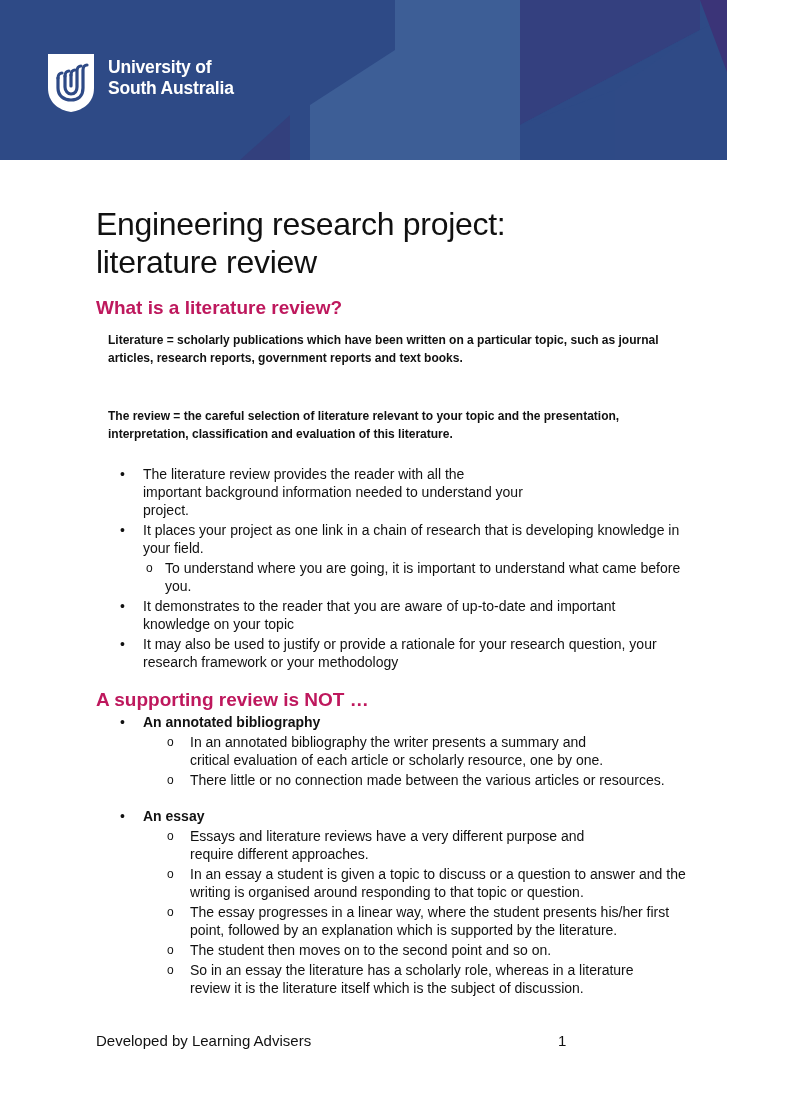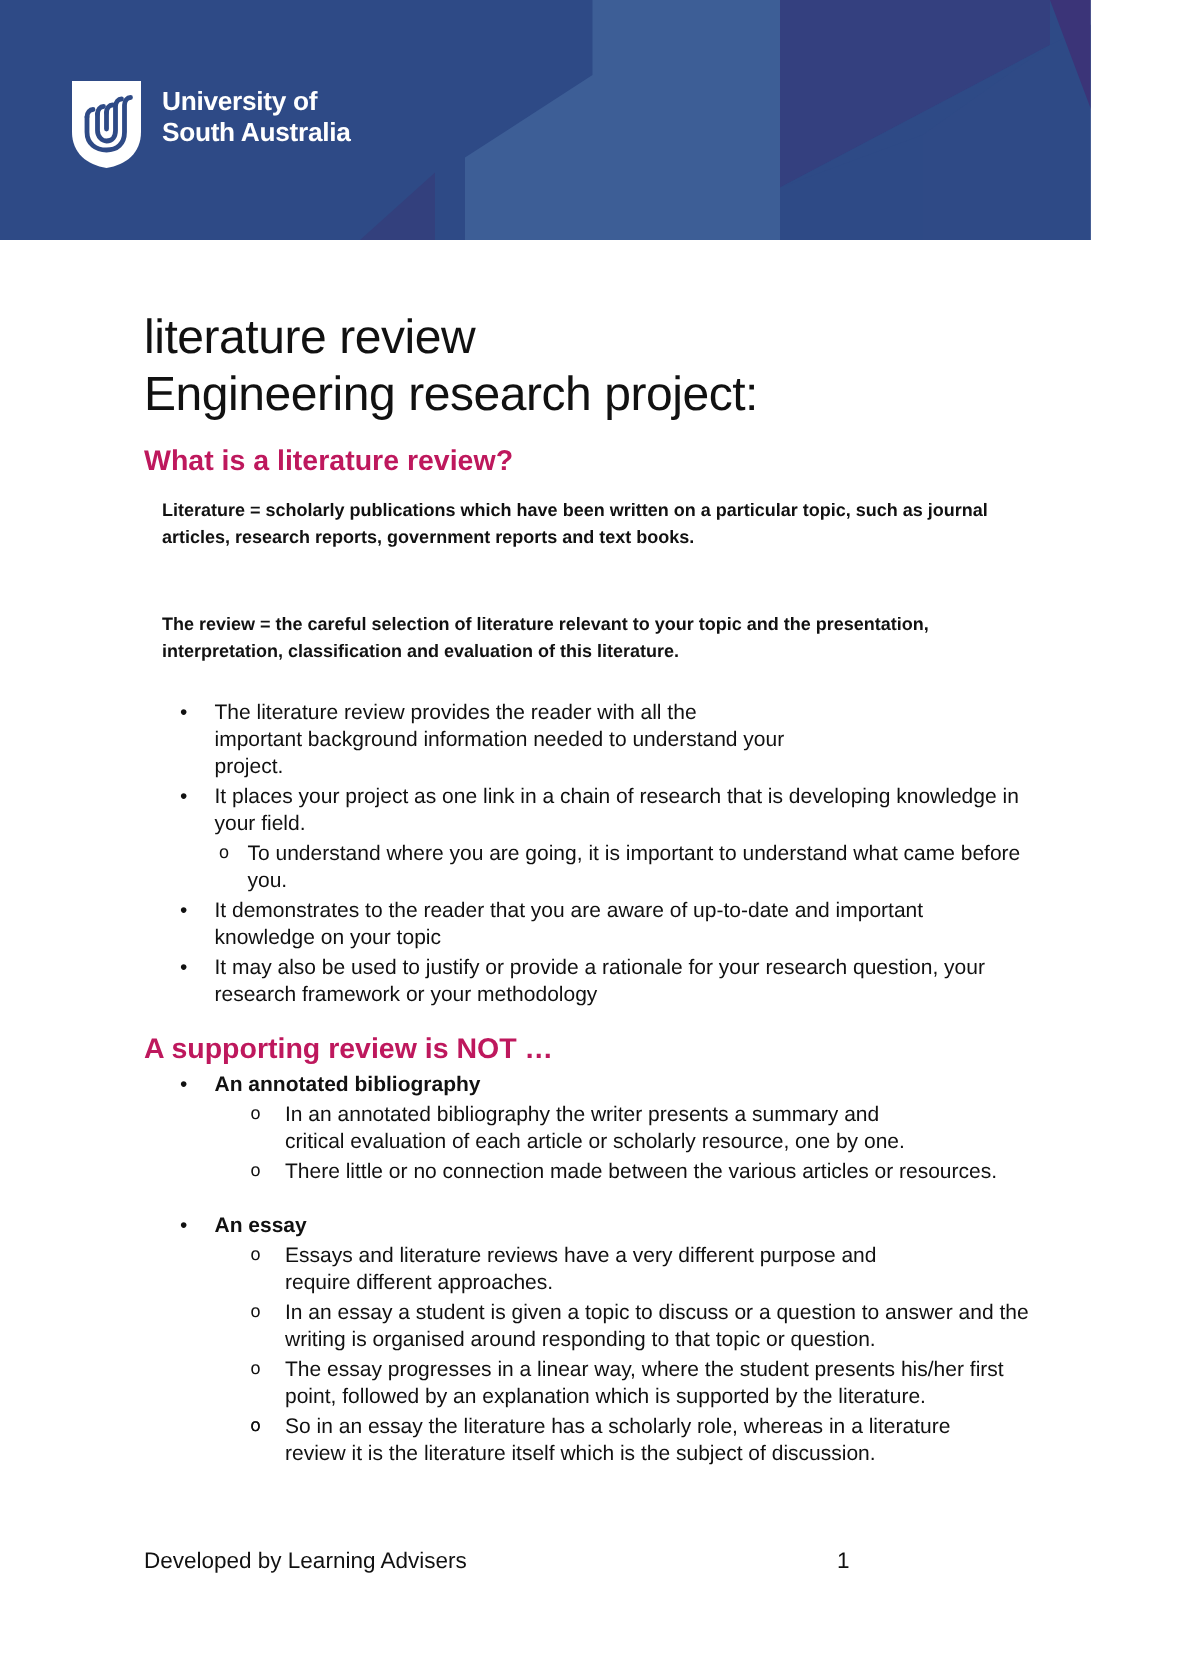--- a/index.html
+++ b/index.html
@@ -47,22 +47,22 @@
     <path d="M23,21 C23,18 25,16 27,16" fill="none" stroke="#2e4a86" stroke-width="3.2" stroke-linecap="round"></path>
   </svg>
   <div class="brand">
     <div>University of</div>
     <div>South Australia</div>
   </div>
 </div>
 
 <div class="content">
   <h1>
+    <div>Engineering research project:</div>
     <div>literature review</div>
-    <div>Engineering research project:</div>
   </h1>
 
   <section>
     <h2>What is a literature review?</h2>
     <p><b>Literature</b><span> = scholarly publications which have been written on a particular topic, such as journal articles, research reports, government reports and text books.</span></p>
     <div class="gap"></div>
     <p><b>The review</b><span> = the careful selection of literature relevant to your topic and the presentation, interpretation, classification and evaluation of this literature.</span></p>
   </section>
 
   <section class="sec" style="margin-top:22px;">
@@ -120,20 +120,21 @@
           <li>
             <span class="ring">o</span>
             <span>In an essay a student is given a topic to discuss or a question to answer and the writing is organised around responding to that topic or question.</span>
           </li>
           <li>
             <span class="ring">o</span>
             <span>The essay progresses in a linear way, where the student presents his/her first point, followed by an explanation which is supported by the literature.</span>
           </li>
           <li>
             <span class="ring">o</span>
+            <span>The student then moves on to the second point and so on.</span>
           </li>
           <li style="width:470px;">
             <span class="ring">o</span>
             <span>So in an essay the literature has a scholarly role, whereas in a literature review it is the literature itself which is the subject of discussion.</span>
           </li>
         </ul>
       </li>
     </ul>
   </section>
 </div>

